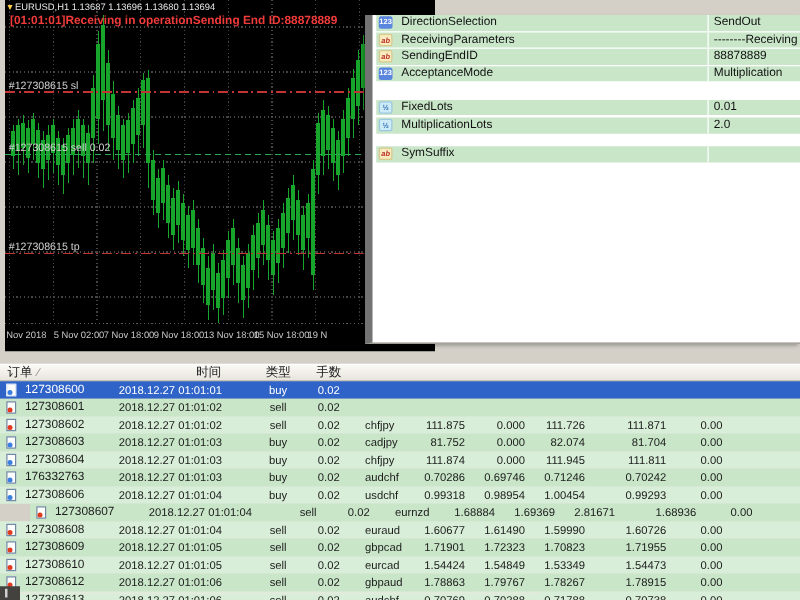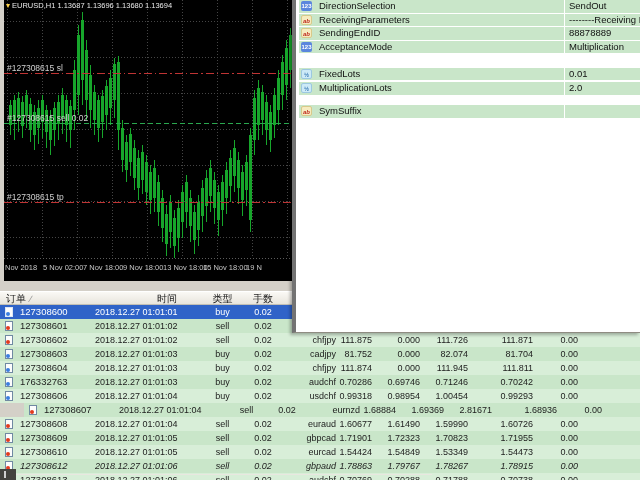--- a/index.html
+++ b/index.html
@@ -29,38 +29,38 @@
   .row{position:absolute;left:0;width:640px;height:14px;font-size:9px;color:#1c1c1c;}
   .row.even{background:#d8eed8;}
   .row.odd{background:#c9e6c9;}
   .row.sel{background:#2f63c8;color:#fff;}
   .cell{position:absolute;top:0;line-height:14px;white-space:nowrap;}
   .hcell{position:absolute;top:0;line-height:13px;white-space:nowrap;}
   .c-order{left:20px;width:74px;text-align:left;font-size:9.5px;}
   .c-time{left:95px;width:82px;text-align:right;}
   .c-type{left:195px;width:55px;text-align:center;}
   .c-lots{left:238px;width:50px;text-align:center;}
-  .c-sym{left:292px;width:44px;text-align:right;}
+  .c-sym{left:292px;width:44px;text-align:left;}
   .c-n1{left:322px;width:50px;text-align:right;}
   .c-n2{left:372px;width:48px;text-align:right;}
   .c-n3{left:420px;width:48px;text-align:right;}
   .c-n4{left:484px;width:49px;text-align:right;}
   .c-n5{left:520px;width:58px;text-align:right;}
   .h-order{left:6px;}
   .sort{color:#8a8a8a;margin-left:4px;font-size:9px;}
   .ico{position:absolute;left:5px;top:2px;width:8px;height:10px;background:#fdfdfd;
        border:1px solid #7089a2;box-sizing:border-box;}
   .row.sel .ico{border-color:#dce6f5;}
   .dot{position:absolute;left:0px;bottom:0px;width:4px;height:4px;border-radius:50%;}
   .dot.buy{background:#3a7ee0;}
   .dot.sell{background:#e23a1e;}
 
   
-  #params-dialog{position:absolute;left:292px;top:0;width:348px;height:333px;background:#fff;
-                 border-left:4px solid #737373;border-bottom:1px solid #8f8c82;box-sizing:border-box;
+  #params-dialog{position:absolute;left:292px;top:12px;width:348px;height:263px;background:#fff;
+                 border-left:6px solid #737373;border-bottom:1px solid #8f8c82;box-sizing:border-box;
                  box-shadow:-2px 2px 3px rgba(0,0,0,.28);z-index:10;overflow:hidden;}
   .prow{position:absolute;left:3px;width:345px;height:12.5px;background:#c9e6c9;overflow:hidden;}
   .prow::after{content:'';position:absolute;left:265px;top:0;bottom:0;width:1px;background:#fff;}
   .picon{position:absolute;left:2px;top:1px;width:11px;height:10px;font-size:6px;line-height:10px;
          text-align:center;font-weight:bold;border-radius:2px;box-sizing:border-box;}
   .picon.i123{background:#5a86dd;color:#fff;}
   .picon.iab{background:#f6ecc0;color:#c03024;border:1px solid #d8c98a;font-style:italic;}
   .picon.ihalf{background:#cdeaf7;color:#2a6fae;border:1px solid #9cc8e0;}
   .pname{position:absolute;left:20px;top:0;line-height:12.5px;font-size:9.5px;color:#111;white-space:nowrap;}
   .pval{position:absolute;left:270px;top:0;line-height:12.5px;font-size:9.5px;color:#111;white-space:nowrap;}
@@ -238,20 +238,21 @@
         <rect x="281" y="48" width="3" height="37" class="body"></rect>
         <line x1="286.5" y1="28" x2="286.5" y2="88" class="wick"></line>
         <rect x="285" y="35" width="3" height="35" class="body"></rect>
         <line x1="290.5" y1="32" x2="290.5" y2="82" class="wick"></line>
         <rect x="289" y="38" width="3" height="30" class="body"></rect>
         <line x1="0" y1="73.5" x2="288" y2="73.5" class="oline" stroke="#c03434" stroke-dasharray="8 3 1.5 3"></line>
         <line x1="0" y1="123.5" x2="288" y2="123.5" class="oline" stroke="#2aa84f" stroke-dasharray="5 3"></line>
         <line x1="0" y1="202.5" x2="288" y2="202.5" class="oline" stroke="#c03434" stroke-dasharray="8 3 1.5 3"></line>
       </svg>
     <div id="chart-header"><span id="chart-icon">▾</span><span>EURUSD,H1  1.13687 1.13696 1.13680 1.13694</span></div>
+    <div id="chart-alert">[01:01:01]Receiving in operationSending End ID:88878889</div>
     <div id="line-labels">
         <div class="line-label" style="top: 63px;">#127308615 sl</div>
         <div class="line-label" style="top: 113px;">#127308615 sell 0.02</div>
         <div class="line-label" style="top: 192px;">#127308615 tp</div>
       </div>
     <div id="time-axis">
         <div class="t-label" style="left: 1px;">Nov 2018</div>
         <div class="t-label" style="left: 39px;">5 Nov 02:00</div>
         <div class="t-label" style="left: 79px;">7 Nov 18:00</div>
         <div class="t-label" style="left: 119px;">9 Nov 18:00</div>
@@ -427,21 +428,21 @@
         <span class="cell c-time">2018.12.27 01:01:05</span>
         <span class="cell c-type">sell</span>
         <span class="cell c-lots">0.02</span>
         <span class="cell c-sym">eurcad</span>
         <span class="cell c-n1">1.54424</span>
         <span class="cell c-n2">1.54849</span>
         <span class="cell c-n3">1.53349</span>
         <span class="cell c-n4">1.54473</span>
         <span class="cell c-n5">0.00</span>
       </div>
-      <div class="row odd" style="top: 154px; font-style: italic;">
+      <div class="row odd" style="top: 154px;">
         <span class="ico">
           <span class="dot sell"></span>
         </span>
         <span class="cell c-order">127308612</span>
         <span class="cell c-time">2018.12.27 01:01:06</span>
         <span class="cell c-type">sell</span>
         <span class="cell c-lots">0.02</span>
         <span class="cell c-sym">gbpaud</span>
         <span class="cell c-n1">1.78863</span>
         <span class="cell c-n2">1.79767</span>

